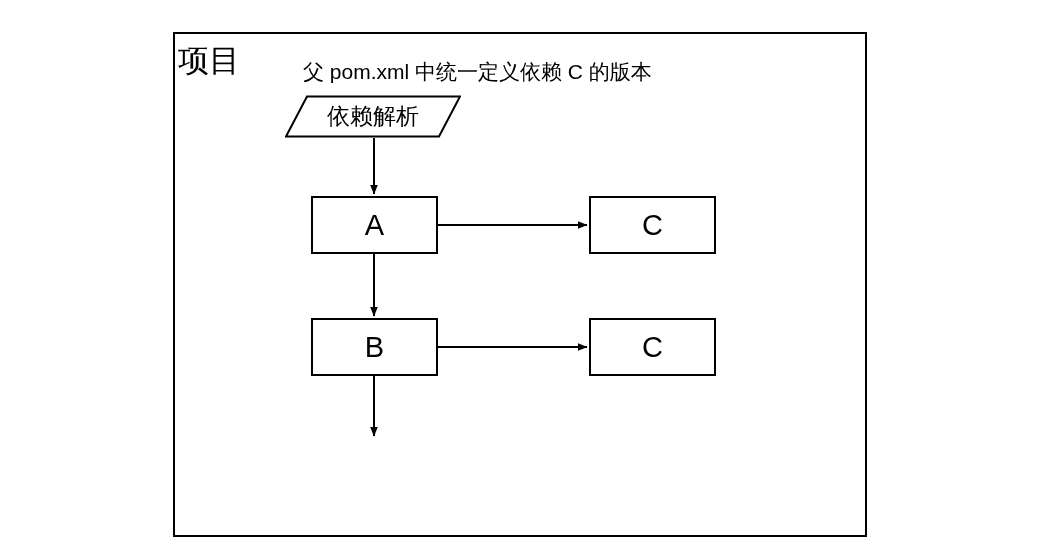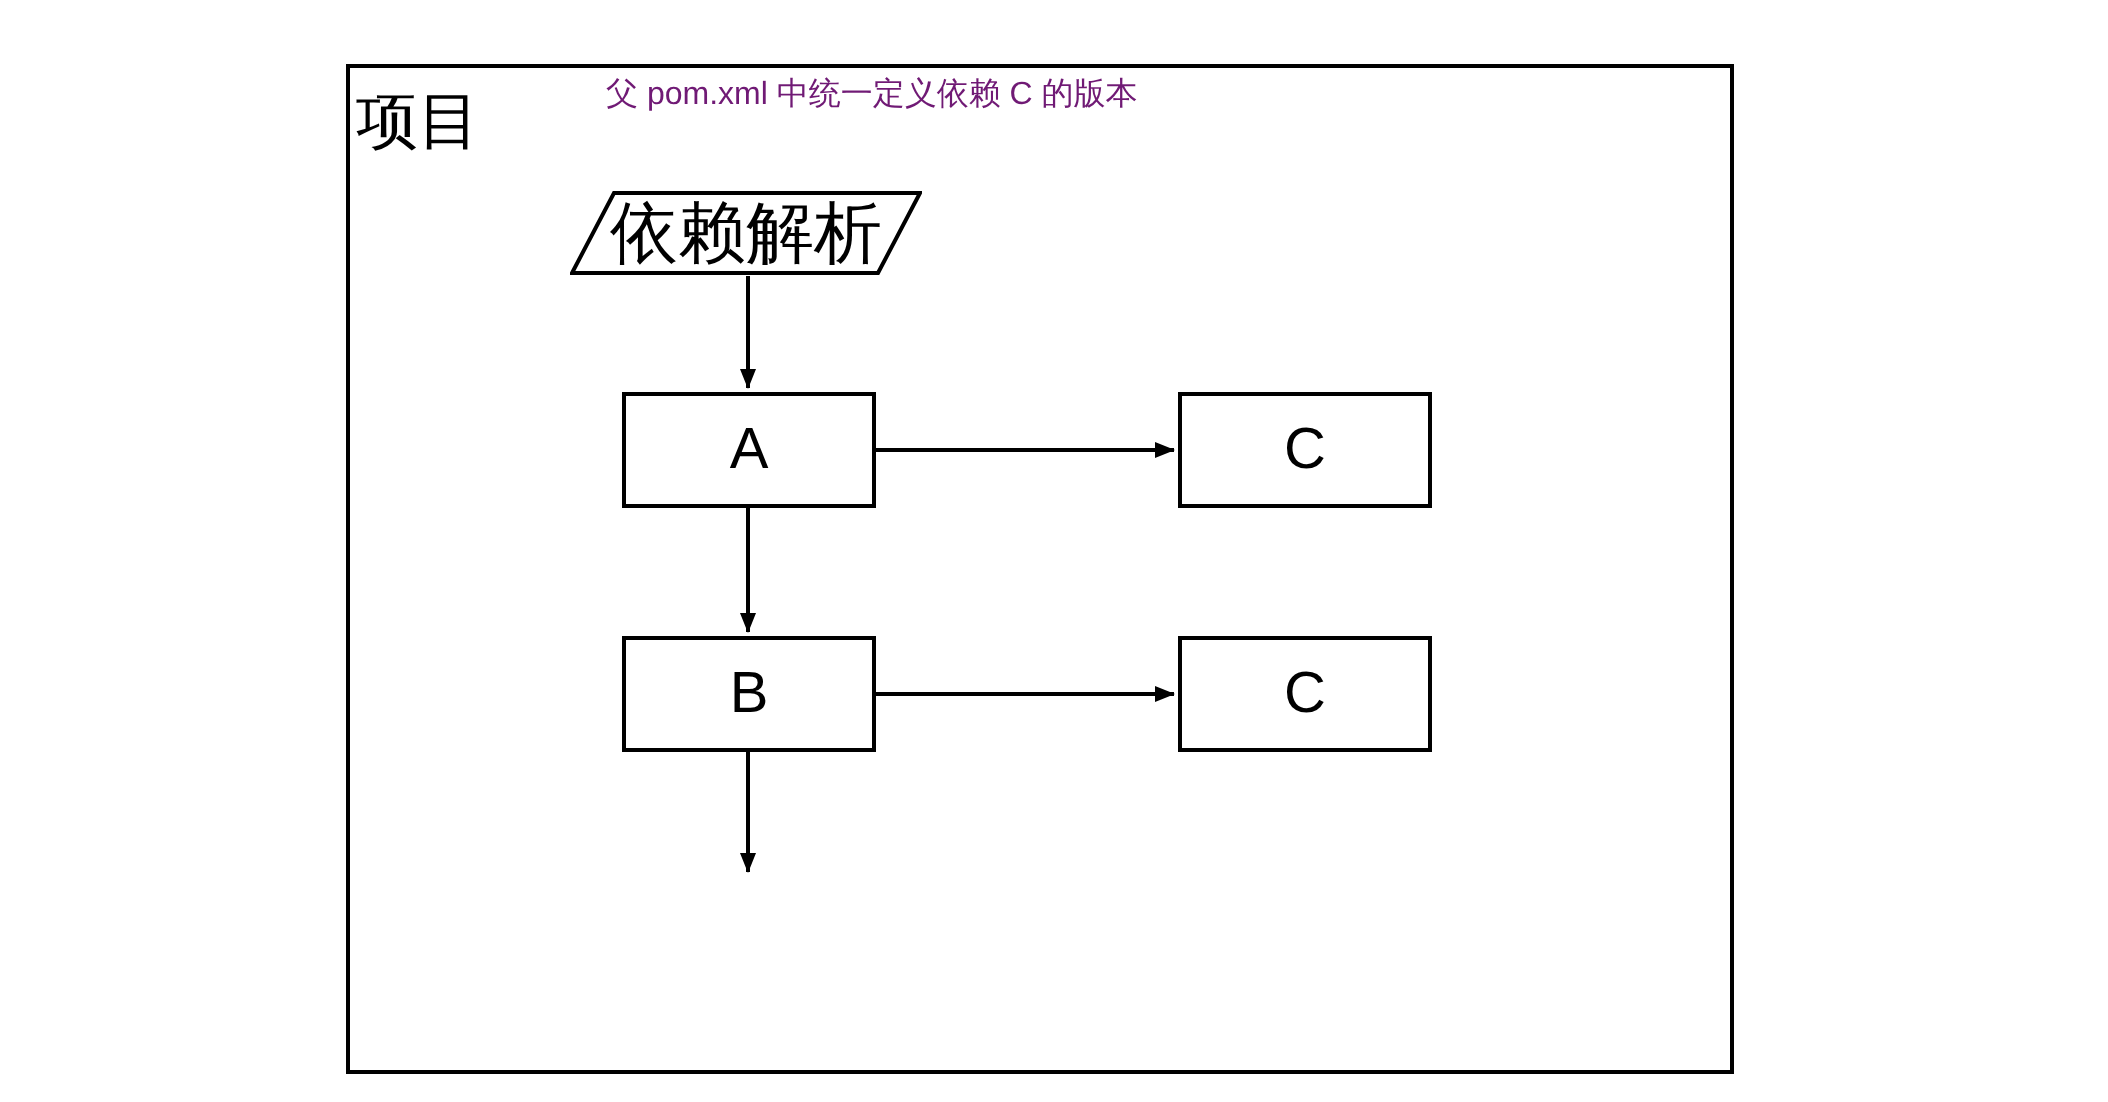--- a/index.html
+++ b/index.html
@@ -33,24 +33,24 @@
     left: 178px;
     top: 42px;
     font-size: 31px;
     line-height: 38px;
     color: #000000;
     white-space: nowrap;
   }
   #parent-note {
     position: absolute;
     left: 303px;
-    top: 34px;
-    font-size: 16px;
+    top: 58px;
+    font-size: 21px;
     line-height: 28px;
-    color: #701a75;
+    color: #000000;
     white-space: nowrap;
   }
   
   .para {
     position: absolute;
     box-sizing: border-box;
   }
   .para .para-shape {
     position: absolute;
     left: 0;
@@ -60,21 +60,21 @@
   }
   .para .para-label {
     position: absolute;
     left: 0;
     top: 0;
     width: 100%;
     height: 100%;
     display: flex;
     align-items: center;
     justify-content: center;
-    font-size: 34px;
+    font-size: 23px;
     color: #000000;
     white-space: nowrap;
   }
   #node-start {
     left: 285px;
     top: 95px;
     width: 176px;
     height: 43px;
   }
   #node-end {

